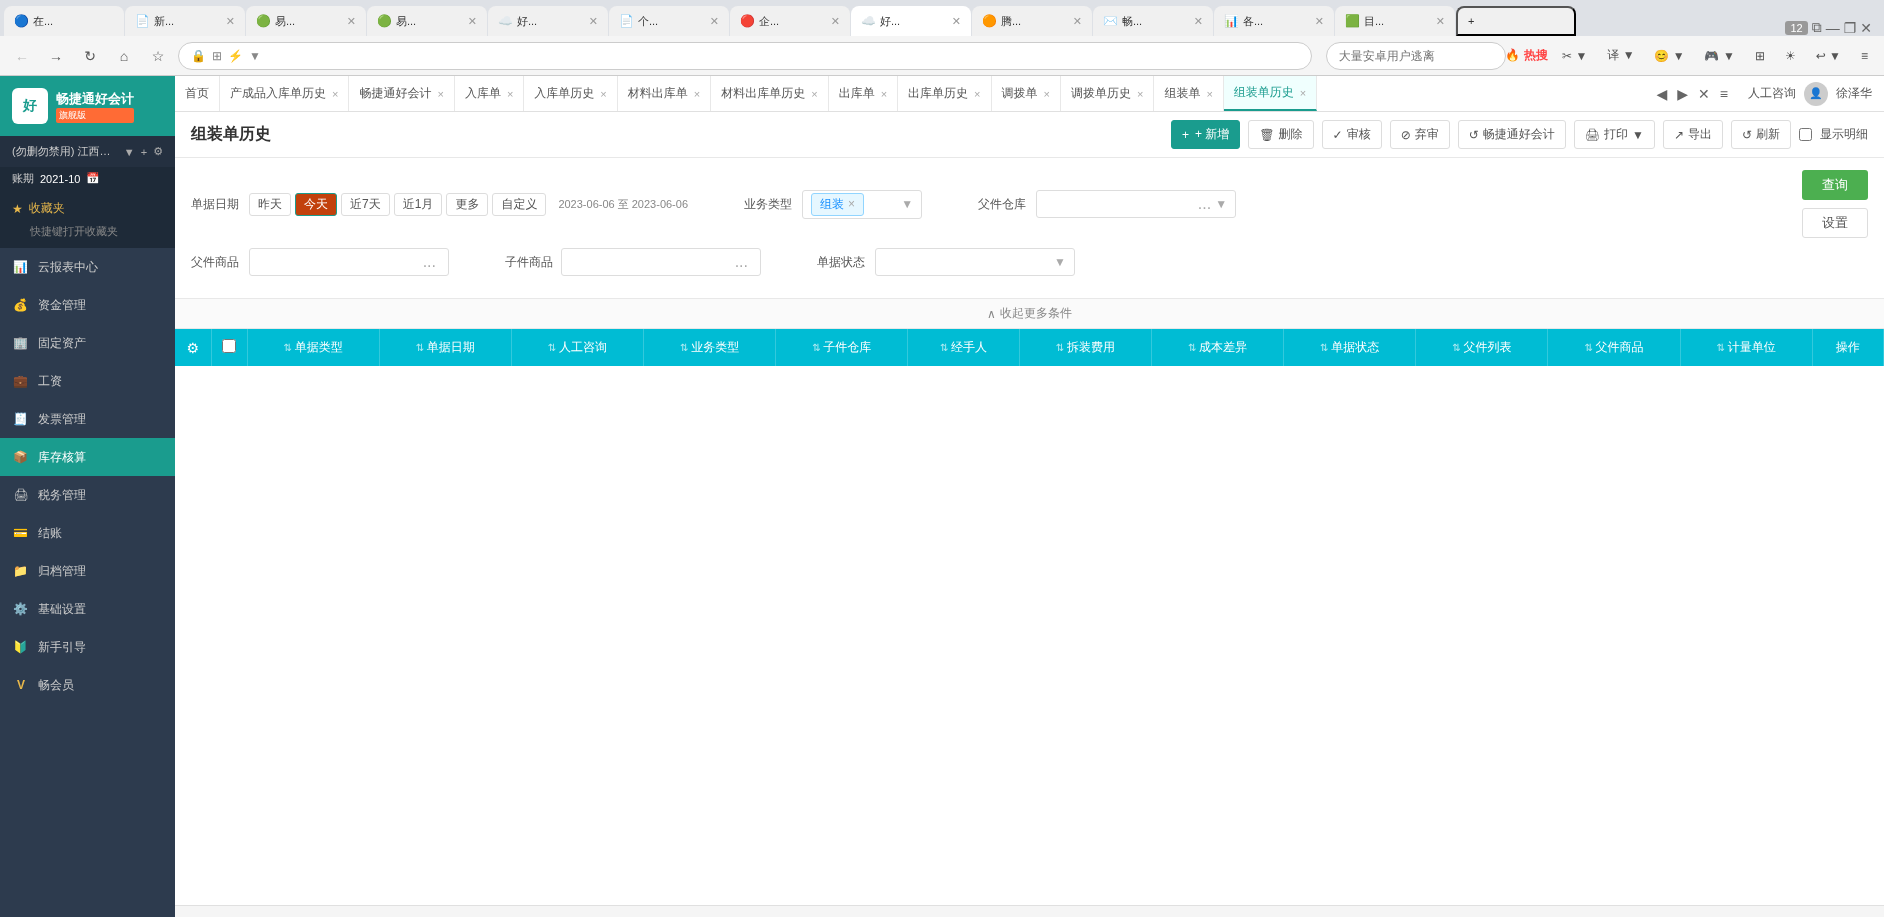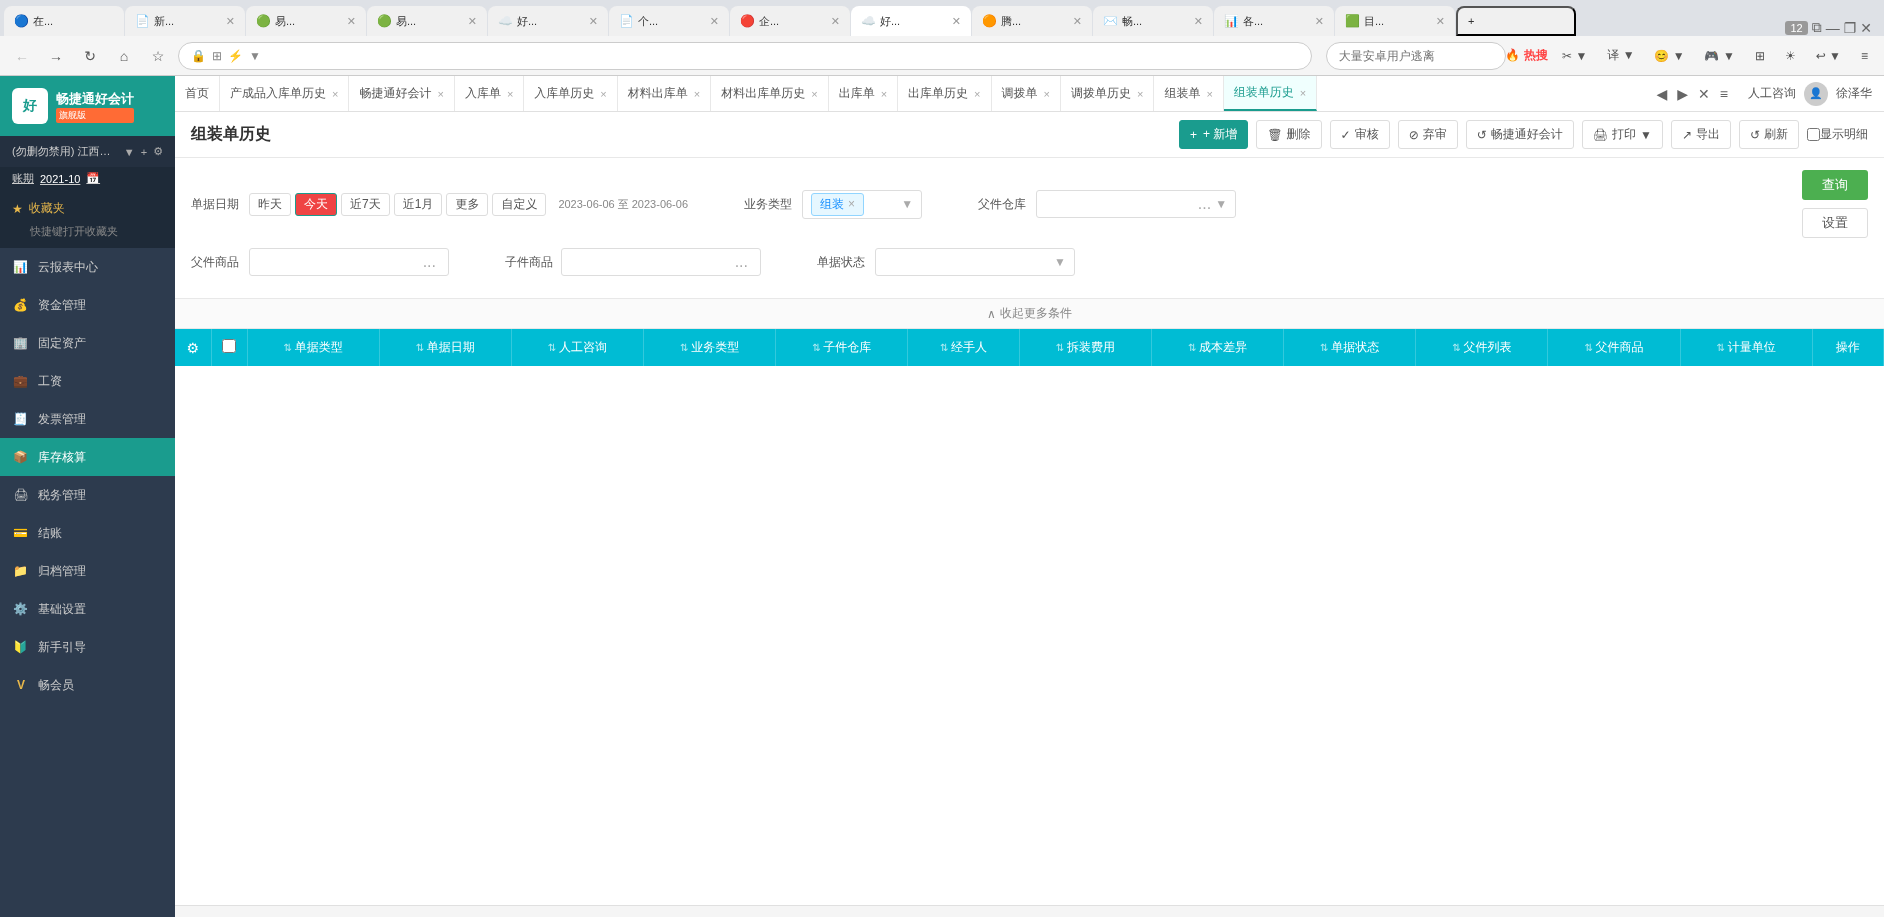--- a/index.html
+++ b/index.html
@@ -59,21 +59,21 @@
     .action-btn { display: flex; align-items: center; gap: 4px; padding: 5px 10px; border: 1px solid #ddd; background: #fff; border-radius: 3px; cursor: pointer; font-size: 12px; color: #555; }
     .action-btn.primary { background: #1a9c8e; color: #fff; border-color: #1a9c8e; }
 
     
     .filter-section { background: #fff; padding: 12px 16px; border-bottom: 1px solid #e8e8e8; }
     .filter-row { display: flex; align-items: center; margin-bottom: 10px; gap: 16px; }
     .filter-item { display: flex; align-items: center; gap: 8px; }
     .filter-label { color: #555; font-size: 12px; white-space: nowrap; min-width: 50px; }
     .filter-date-btns { display: flex; gap: 4px; }
     .date-btn { padding: 2px 8px; border: 1px solid #ddd; background: #fff; border-radius: 3px; cursor: pointer; font-size: 12px; color: #555; }
-    .date-btn.active { background: #ef4444; color: #fff; border-color: #1a9c8e; }
+    .date-btn.active { background: #c2410c; color: #fff; border-color: #1a9c8e; }
     .date-range { color: #888; font-size: 11px; margin-left: 4px; }
     .filter-input { height: 28px; border: 1px solid #ddd; border-radius: 3px; padding: 0 8px; font-size: 12px; width: 160px; }
     .filter-tag { display: inline-flex; align-items: center; gap: 4px; padding: 2px 8px; background: #e6f7ff; border: 1px solid #91d5ff; border-radius: 3px; font-size: 12px; color: #1890ff; }
     .filter-tag .tag-x { cursor: pointer; color: #aaa; }
     .ellipsis-btn { background: transparent; border: none; cursor: pointer; color: #aaa; font-size: 16px; padding: 0 4px; }
 
     
     .collapse-bar { text-align: center; padding: 6px; background: #fafafa; border-bottom: 1px solid #e8e8e8; cursor: pointer; color: #888; font-size: 12px; display: flex; align-items: center; justify-content: center; gap: 4px; }
 
     
@@ -213,21 +213,21 @@
         <div class="sidebar-logo-text">畅捷通好会计</div>
         <div class="sidebar-logo-badge">旗舰版</div>
       </div>
     </div>
     <div class="sidebar-company">
       <span style="overflow:hidden;text-overflow:ellipsis;white-space:nowrap;max-width:120px;font-size:11px;color:#ccc;">(勿删勿禁用) 江西服宝测试专用</span>
       <span>▼</span>
       <span style="margin-left:auto;">+</span>
       <span>⚙</span>
     </div>
-    <div style="padding:4px 12px 4px;background:#1e2a38;display:flex;align-items:center;gap:6px;color:#ccc;font-size:11px;text-decoration:underline;">
+    <div style="padding:4px 12px 4px;background:#1e2a38;display:flex;align-items:center;gap:6px;color:#ccc;font-size:11px;">
       <span>账期</span>
       <span style="color:#fff;">2021-10</span>
       <span style="color:#1a9c8e;">📅</span>
     </div>
     <div class="sidebar-favorites">
       <div class="sidebar-fav-header">
         <span>★</span>
         <span>收藏夹</span>
       </div>
       <div class="sidebar-fav-sub">快捷键打开收藏夹</div>
@@ -382,21 +382,21 @@
           <span>▼</span>
         </button>
         <button class="action-btn">
           <span>↗</span>
           <span> 导出</span>
         </button>
         <button class="action-btn">
           <span>↺</span>
           <span> 刷新</span>
         </button>
-        <label style="display:flex;align-items:center;gap:0;font-size:12px;color:#555;cursor:pointer;">
+        <label style="display:flex;align-items:center;gap:8px;font-size:12px;color:#555;cursor:pointer;">
           <input type="checkbox" style="">
           <span>显示明细</span>
         </label>
       </div>
     </div>
 
     <div class="filter-section">
       <div class="filter-row">
 
         <div class="filter-item">

